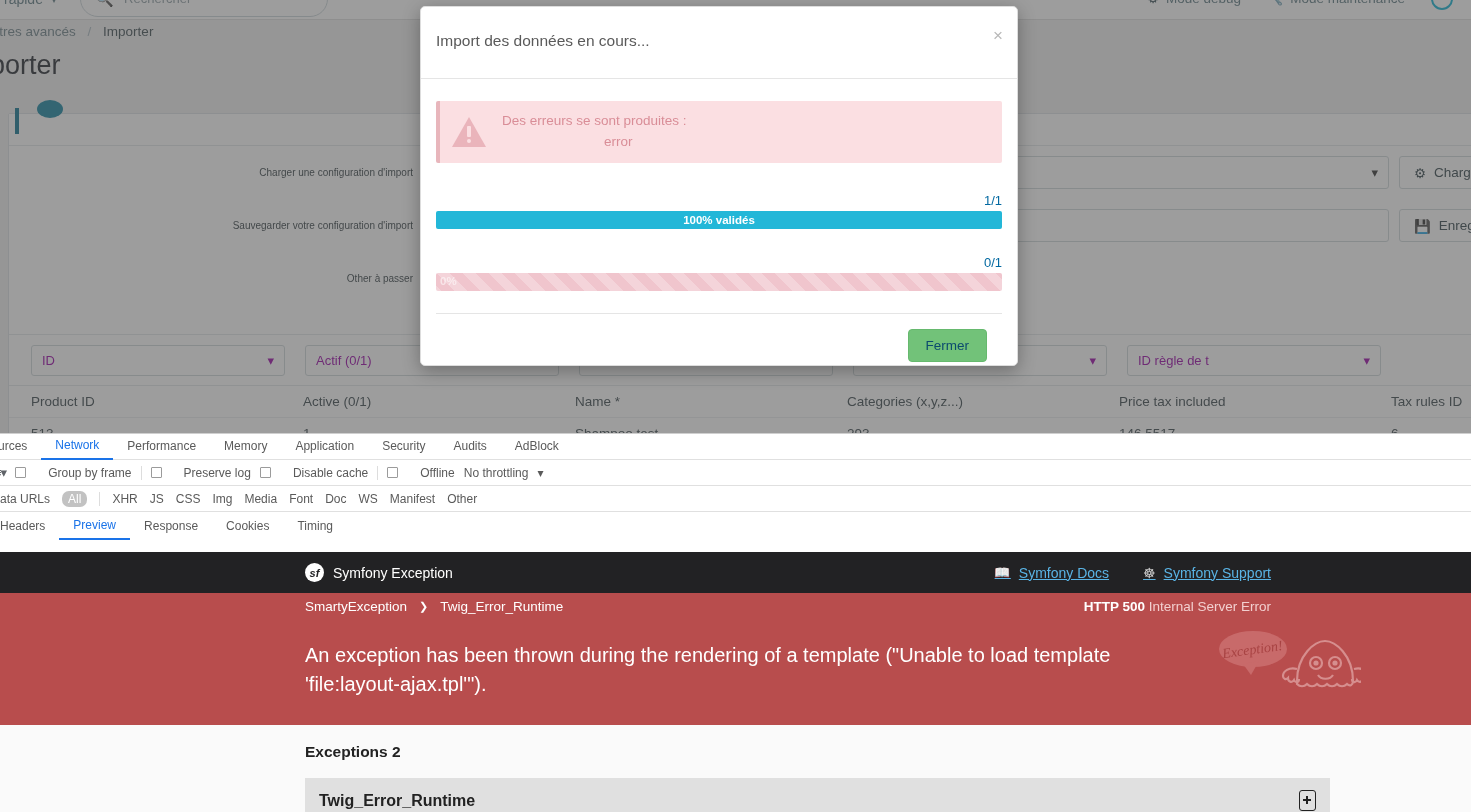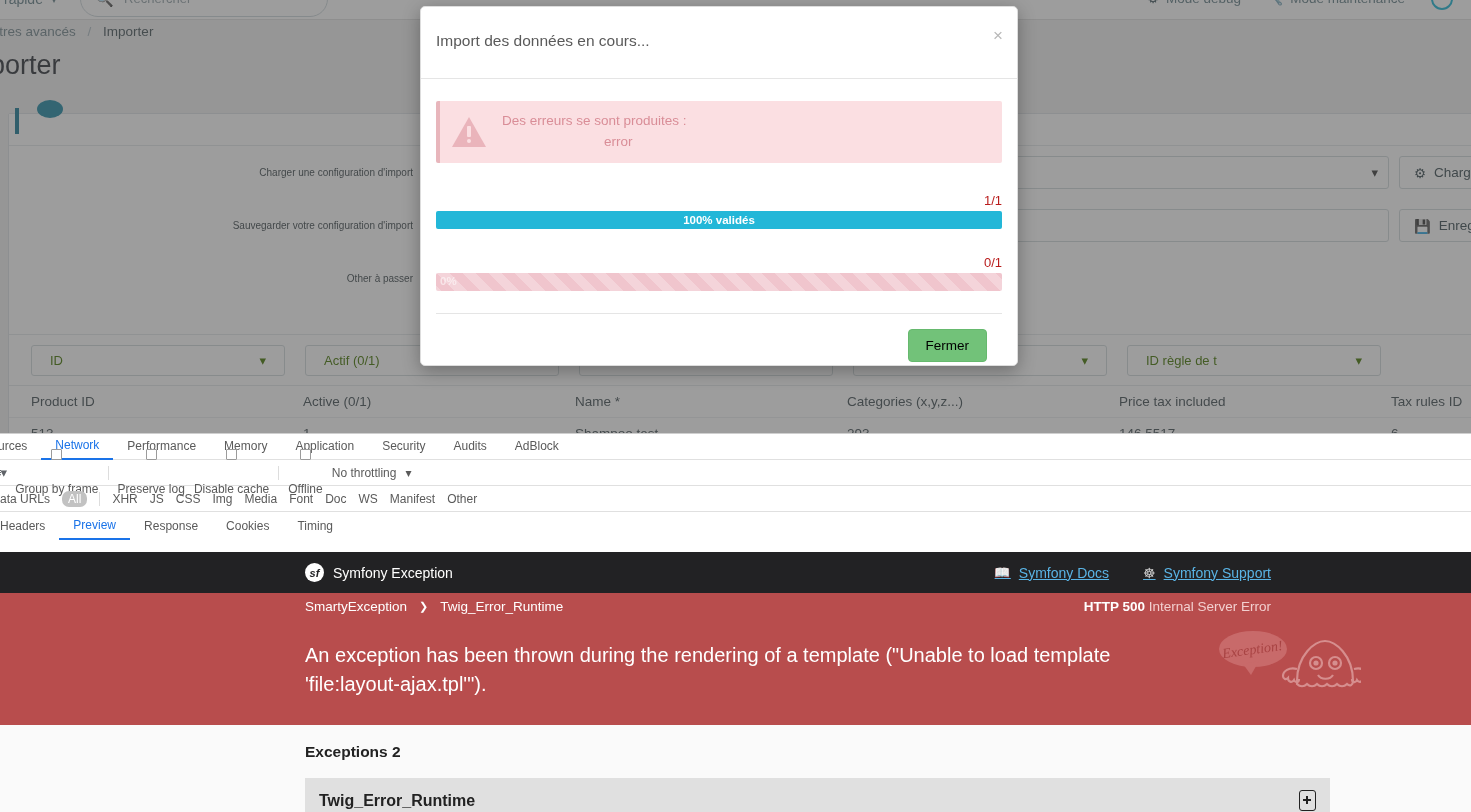--- a/index.html
+++ b/index.html
@@ -71,21 +71,21 @@
     background: #fff; display:flex; align-items:center; gap:8px; padding: 0 14px;
     font-size: 13.5px; color: #44545a; white-space: nowrap;
   }
   .hint { font-size: 13px; font-style: italic; color: #7b888d; padding-left: 436px; padding-top: 2px;}
 
   .grid-wrap { margin-top: 12px; border-top: 1px solid #e4e8ea; }
   .grid-selects { display:flex; gap: 20px; padding: 10px 22px 9px 22px;}
   .gsel {
     width: 254px; height: 31px; border: 1px solid #d3dadd; border-radius: 3px;
     background:#fff; display:flex; align-items:center; justify-content: space-between;
-    padding: 0 18px; font-size: 13px; color: #4d7c0f;
+    padding: 0 10px; font-size: 13px; color: #a21caf;
   }
   .gtable { width: 100%; border-collapse: collapse; font-size: 13.5px; }
   .gtable th { text-align: left; font-weight: 400; color: #4c585d; padding: 8px 0 8px 22px; border-top: 1px solid #e4e8ea; }
   .gtable td { text-align: left; color: #4c585d; padding: 8px 0 8px 22px; border-top: 1px solid #eceff0; }
   .gtable th.c1, .gtable td.c1 { width: 272px; }
   .gtable th.c2, .gtable td.c2 { width: 272px; }
   .gtable th.c3, .gtable td.c3 { width: 272px; }
   .gtable th.c4, .gtable td.c4 { width: 272px; }
   .gtable th.c5, .gtable td.c5 { width: 272px; }
   .grid-foot { height: 28px; border-top: 1px solid #eceff0;}
@@ -118,55 +118,55 @@
   .warn-tri .bang {
     position: absolute; left: -2px; top: 9px; width: 4px; height: 11px;
     background: #fbdfe2; border-radius: 1px;
   }
   .warn-tri .bang::after{
     content:""; position:absolute; left:0; top:13px; width:4px; height:4px; background:#fbdfe2; border-radius:50%;
   }
   .alert-txt { font-size: 13.5px; color: #d98d97; line-height: 1.55; }
   .alert-txt .sub { display:block; padding-left: 48px; text-align: center; }
 
-  .pg-count { text-align: right; font-size: 13px; color: #b91c1c; margin-top: 30px; margin-bottom: 3px;}
+  .pg-count { text-align: right; font-size: 13px; color: #0369a1; margin-top: 30px; margin-bottom: 3px;}
   .pg-count.second { margin-top: 26px; }
   .pbar { height: 18px; border-radius: 2px; overflow: hidden; position: relative; }
   .pbar .fill-blue {
     width: 100%; height: 100%; background: #23b7d8;
     display: flex; align-items: center; justify-content: center;
     color: #fff; font-size: 11.5px; font-weight: bold;
   }
   .pbar.striped {
     background: #f0c5cd;
     background-image: linear-gradient(45deg, rgba(255,255,255,.25) 25%, transparent 25%,
                       transparent 50%, rgba(255,255,255,.25) 50%, rgba(255,255,255,.25) 75%,
                       transparent 75%, transparent);
     background-size: 26px 26px;
   }
   .pbar.striped .lbl { position:absolute; left:4px; top:2px; font-size: 11.5px; font-weight:bold; color: rgba(255,255,255,0.55);}
   .modal-foot { margin-top: 22px; border-top: 1px solid #e5e5e5; padding: 15px 15px 0 0; text-align: right;}
   .btn-green {
-    display:inline-block; background:#72c279; border:1px solid #66b96e; color:#000000;
+    display:inline-block; background:#72c279; border:1px solid #66b96e; color:#0c4a6e;
     font-size: 13.5px; padding: 8px 17px; border-radius: 4px;
   }
 
   
   .devtools {
     position: absolute; left: 0; top: 433px; width: 1471px; height: 119px;
     background: #fff; border-top: 1px solid #cfcfcf; font-size: 12px; color: #5a5a5a; z-index: 30;
   }
   .dt-tabs { display: flex; align-items: center; height: 26px; border-bottom: 1px solid #e0e0e0; padding-left: 0;}
   .dt-tab { padding: 0 14px; line-height: 25px; color: #5a5a5a; white-space: nowrap;}
   .dt-tab.active { color: #1a73e8; border-bottom: 2px solid #1a73e8; }
   .dt-tab.clipped { margin-left: -16px;}
   .dt-opts { display:flex; align-items:center; height: 26px; border-bottom: 1px solid #e0e0e0; gap: 9px; padding-left: 0;}
   .filter-ico { margin-left: -6px; color:#5f6368; font-size: 13px; letter-spacing: -1px;}
   .chk { width: 11px; height: 11px; border: 1px solid #9b9b9b; border-radius: 1px; display:inline-block; background:#fff;}
-  .opt { display:flex; align-items:center; gap:22px; white-space: nowrap; flex-direction: column;}
+  .opt { display:flex; align-items:center; gap:22px; white-space: nowrap;}
   .vdiv { width: 1px; height: 14px; background: #ddd; }
   .dt-filters { display:flex; align-items:center; height: 26px; border-bottom: 1px solid #e0e0e0; gap: 12px;}
   .f-item { white-space: nowrap; }
   .f-item.all { background: #c2c2c2; color: #fff; border-radius: 7px; padding: 1px 6px;}
   .dt-sub { display:flex; align-items:center; height: 27px; }
   .sub-tab { padding: 0 14px; line-height: 26px; }
   .sub-tab.active { color:#1a73e8; border-bottom: 2px solid #1a73e8;}
   .sub-tab.clipped { margin-left: -14px;}
 
   

